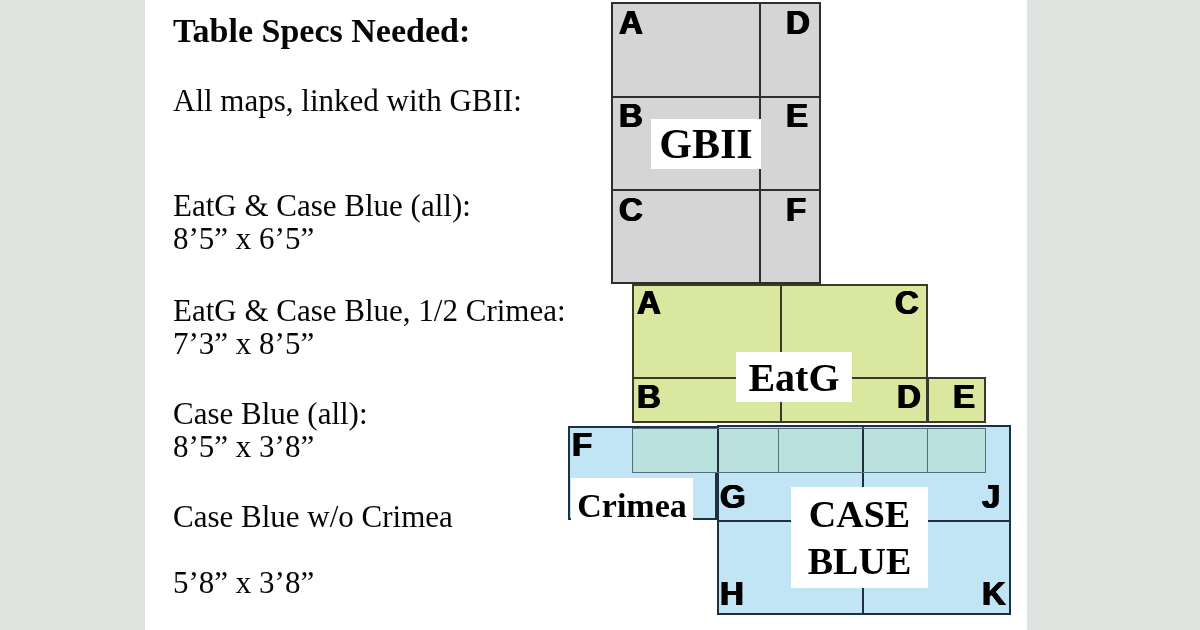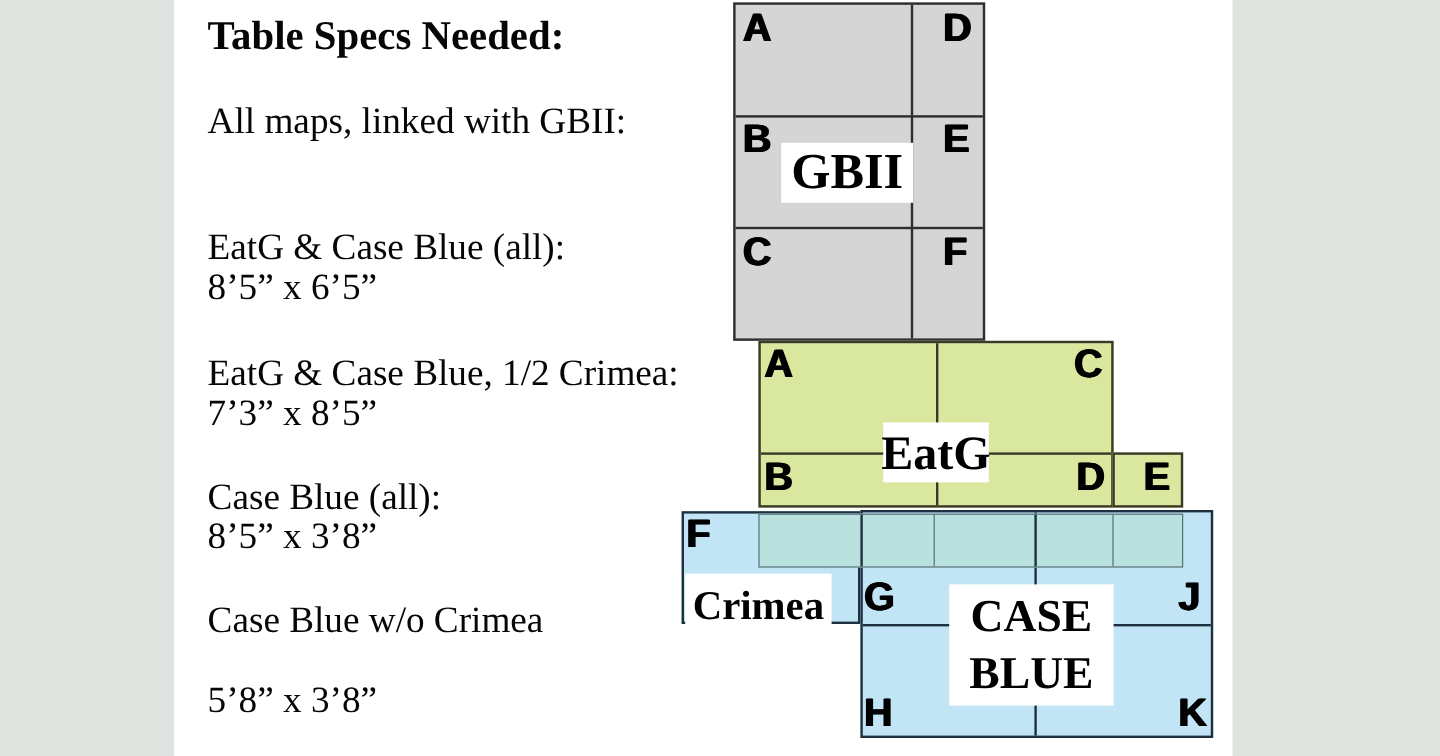--- a/index.html
+++ b/index.html
@@ -51,21 +51,21 @@
   .l-ea{left:637px;top:286px;} .l-ec{left:895px;top:286px;}
   .l-eb{left:637px;top:380px;} .l-ed{left:897px;top:380px;} .l-ee{left:953px;top:380px;}
   .l-cf{left:572px;top:428px;}
   .l-cg{left:720px;top:480px;} .l-cj{left:982px;top:480px;}
   .l-ch{left:720px;top:577px;} .l-ck{left:982px;top:577px;}
 
   
   .chip{position:absolute;background:#ffffff;display:flex;align-items:center;justify-content:center;
         font-family:"Liberation Serif", serif;font-weight:bold;color:#000;}
   .chip-gbii{left:651px;top:119px;width:110px;height:50px;font-size:42px;}
-  .chip-eatg{left:736px;top:352px;width:88px;height:50px;font-size:40px;}
+  .chip-eatg{left:736px;top:352px;width:116px;height:50px;font-size:40px;}
   .chip-crimea{left:571px;top:478px;width:122px;height:55px;font-size:34px;}
   .chip-cb{left:791px;top:487px;width:137px;height:101px;font-size:38px;line-height:47px;
            flex-direction:column;text-align:left;}
 </style>
 </head>
 <body>
 
 <div class="bar bar-left"></div>
 <div class="bar bar-right"></div>
 

